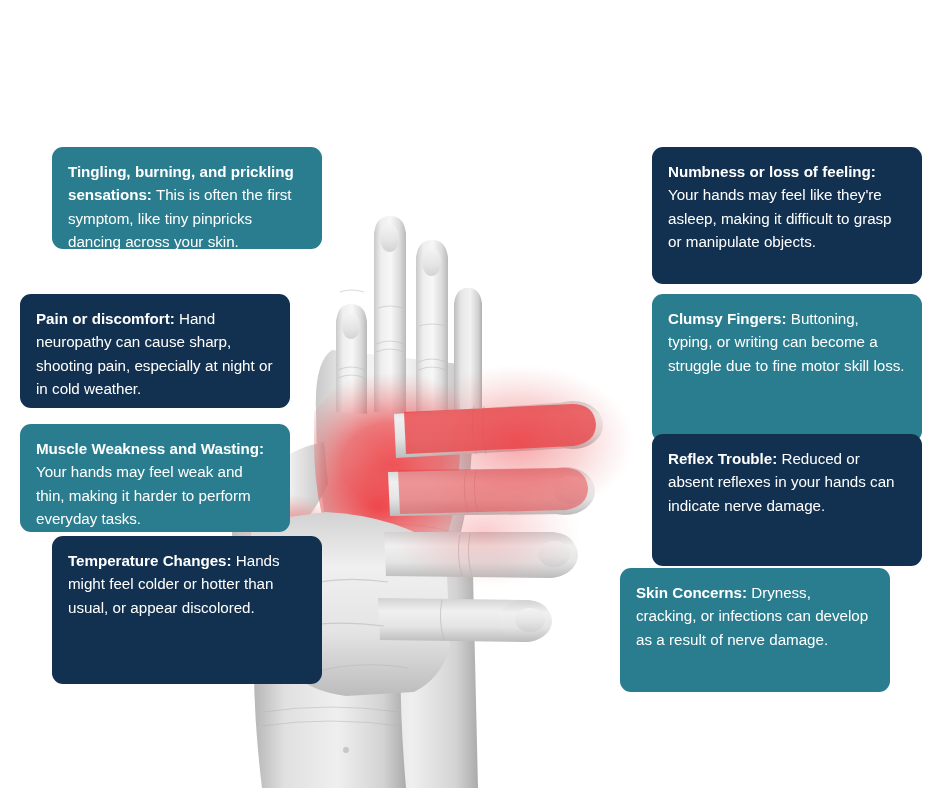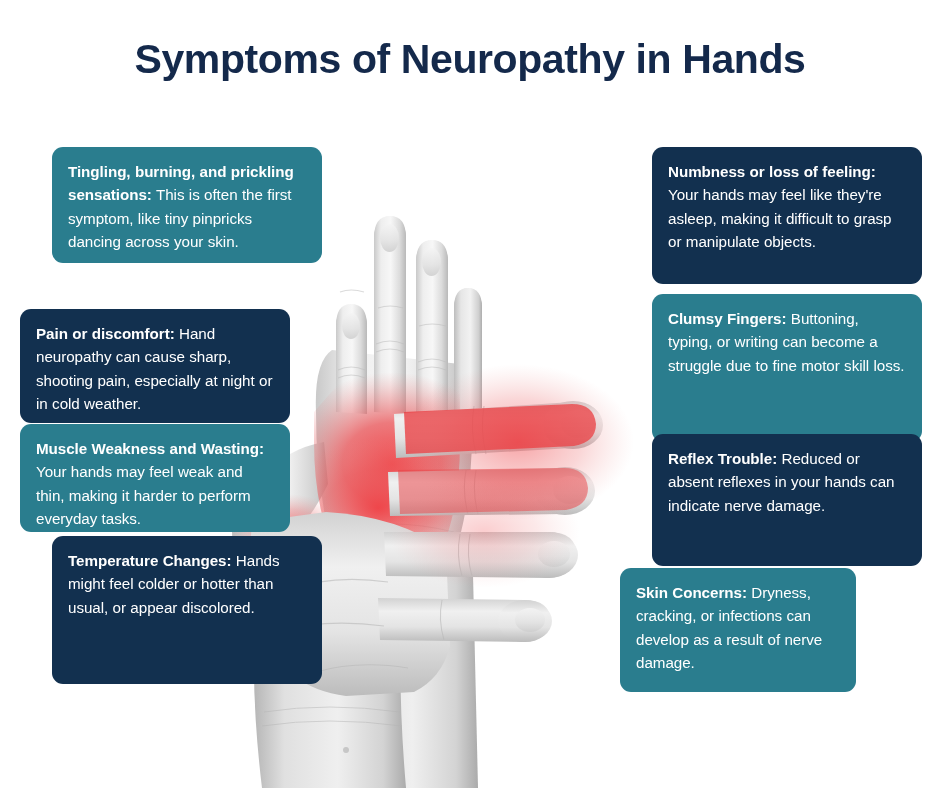--- a/index.html
+++ b/index.html
@@ -50,37 +50,36 @@
     line-height:1.54;
     padding:13px 16px 14px 16px;
     letter-spacing:-0.05px;
     word-spacing:0.2px;
   }
   .card.teal { background:#2a7d8e; }
   .card.navy { background:#12304f; }
   .card .lead { font-weight:700; }
 
   
-  #card-tingling      { left:52px;  top:147px; width:270px; height:116px; }
-  #card-pain          { left:20px;  top:309px; width:270px; height:114px; }
+  #card-tingling      { left:52px;  top:147px; width:270px; height:102px; }
+  #card-pain          { left:20px;  top:294px; width:270px; height:114px; }
   #card-muscle        { left:20px;  top:424px; width:270px; height:108px; }
   #card-temperature   { left:52px;  top:536px; width:270px; height:148px; }
 
   
   #card-numbness      { left:620px; top:147px; width:270px; height:137px;margin-left:32px; }
   #card-clumsy        { left:652px; top:294px; width:270px; height:148px; }
   #card-reflex        { left:652px; top:424px; width:270px; height:132px;margin-top:10px; }
-  #card-skin          { left:620px; top:568px; width:236px; height:124px; }
+  #card-skin          { left:620px; top:568px; width:270px; height:124px; }
 </style>
 </head>
 <body>
 
 <div id="stage">
 
-  <h1 id="page-title">Symptoms of Neuropathy in Hands</h1>
 
   <div id="hands-illustration">
     <svg viewBox="0 0 470 676" xmlns="http://www.w3.org/2000/svg" aria-hidden="true">
       <defs>
         <linearGradient id="skinV" x1="0" y1="0" x2="1" y2="0">
           <stop offset="0%" stop-color="#c9c9c9"></stop>
           <stop offset="22%" stop-color="#eeeeee"></stop>
           <stop offset="52%" stop-color="#f7f7f7"></stop>
           <stop offset="80%" stop-color="#dcdcdc"></stop>
           <stop offset="100%" stop-color="#b9b9b9"></stop>

